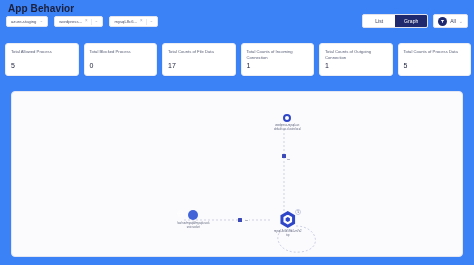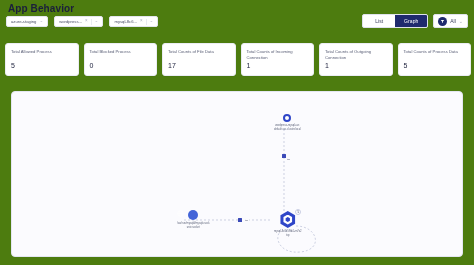--- a/index.html
+++ b/index.html
@@ -2,21 +2,21 @@
 <html><head>
 <meta charset="utf-8">
 <style>
   * { box-sizing: border-box; margin: 0; padding: 0; }
   html, body {
     width: 474px; height: 265px;
     font-family: "Liberation Sans", sans-serif;
     background: #ffffff;
     overflow: hidden;
   }
-  #app { position: relative; width: 474px; height: 265px; background: #4d7c0f; }
+  #app { position: relative; width: 474px; height: 265px; background: #3b82f6; }
 
   
   .page-title {
     position: absolute; left: 8px; top: 3px;
     font-size: 10px; font-weight: bold; color: #1b1f3b;
     letter-spacing: .1px;
   }
 
   .filter-row {
     position: absolute; left: 6px; top: 16px;

